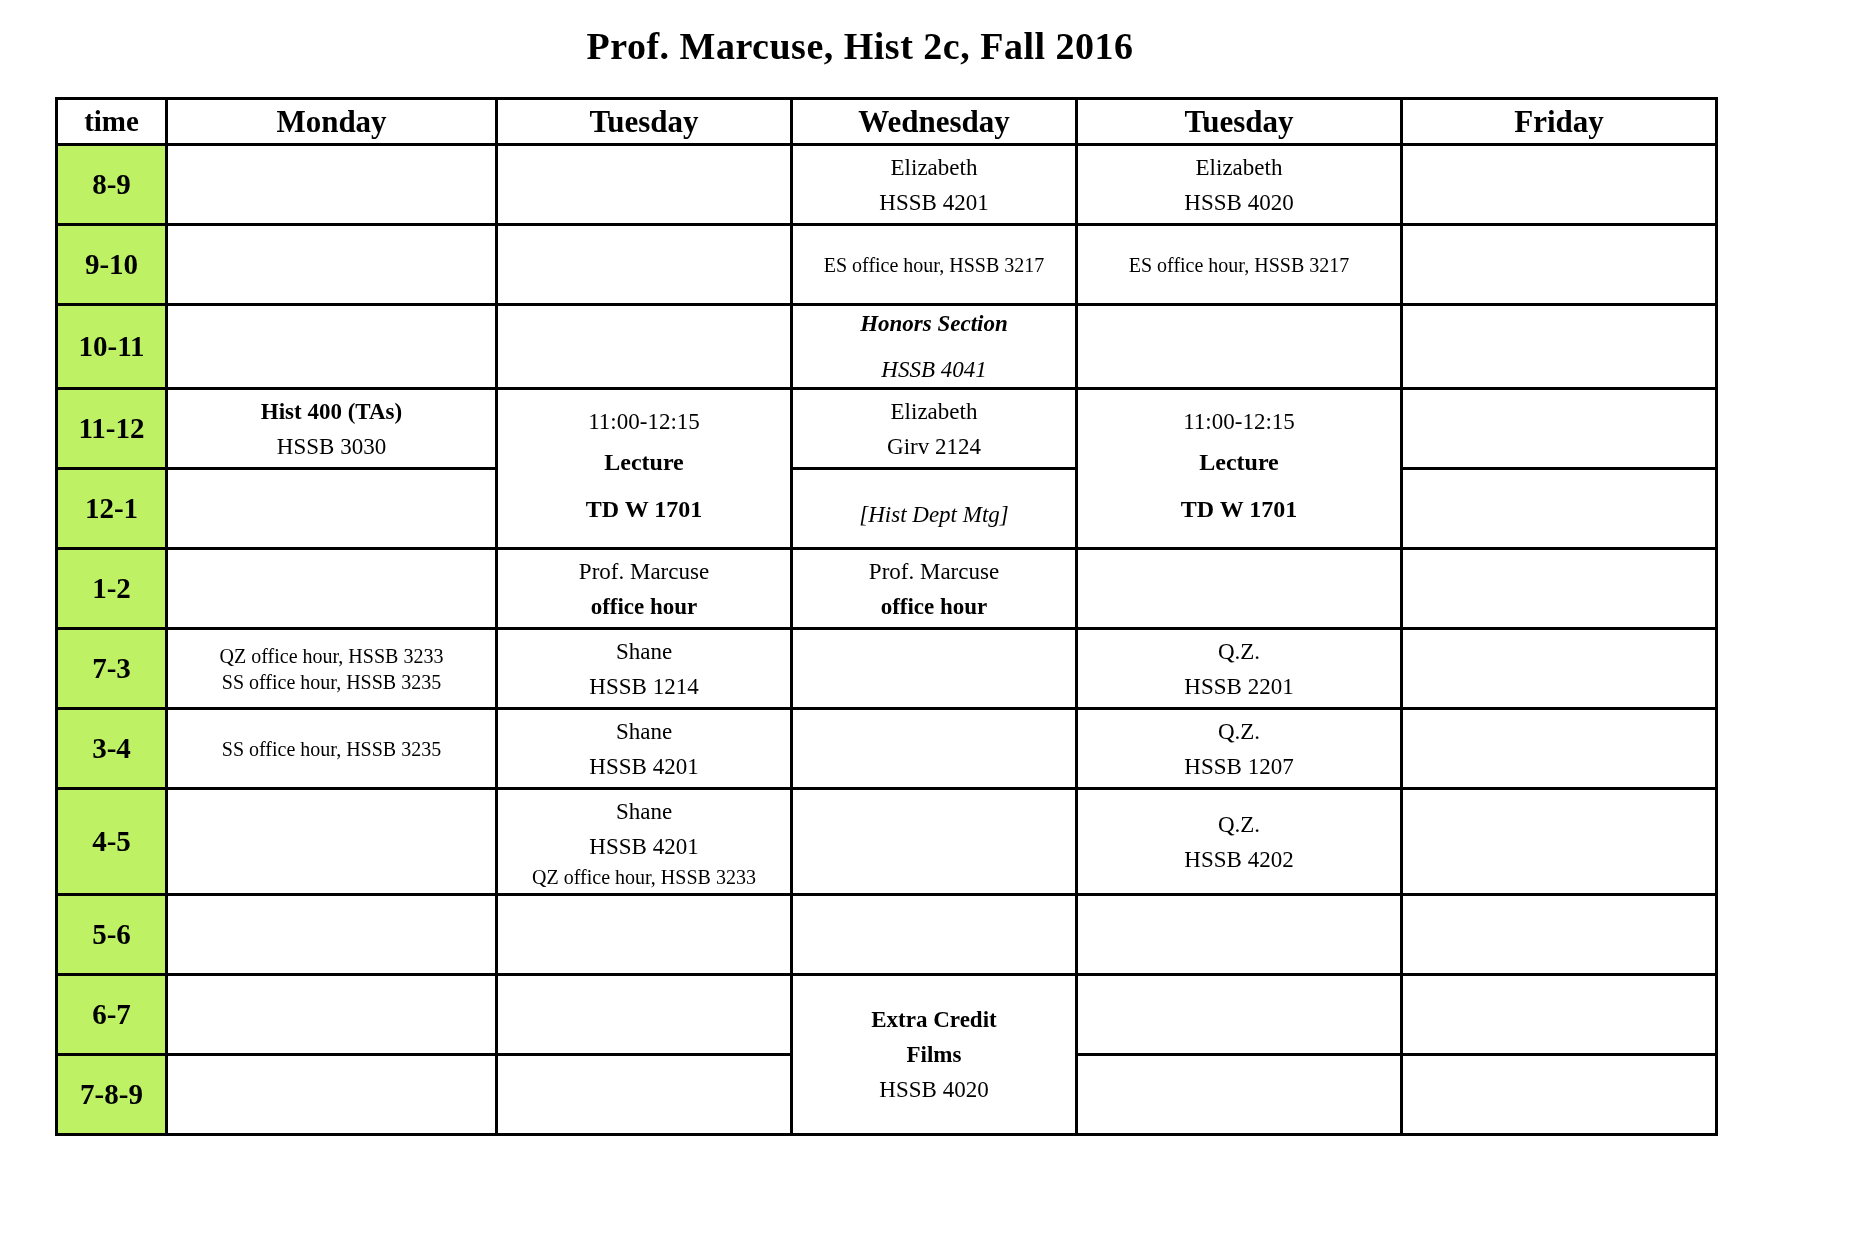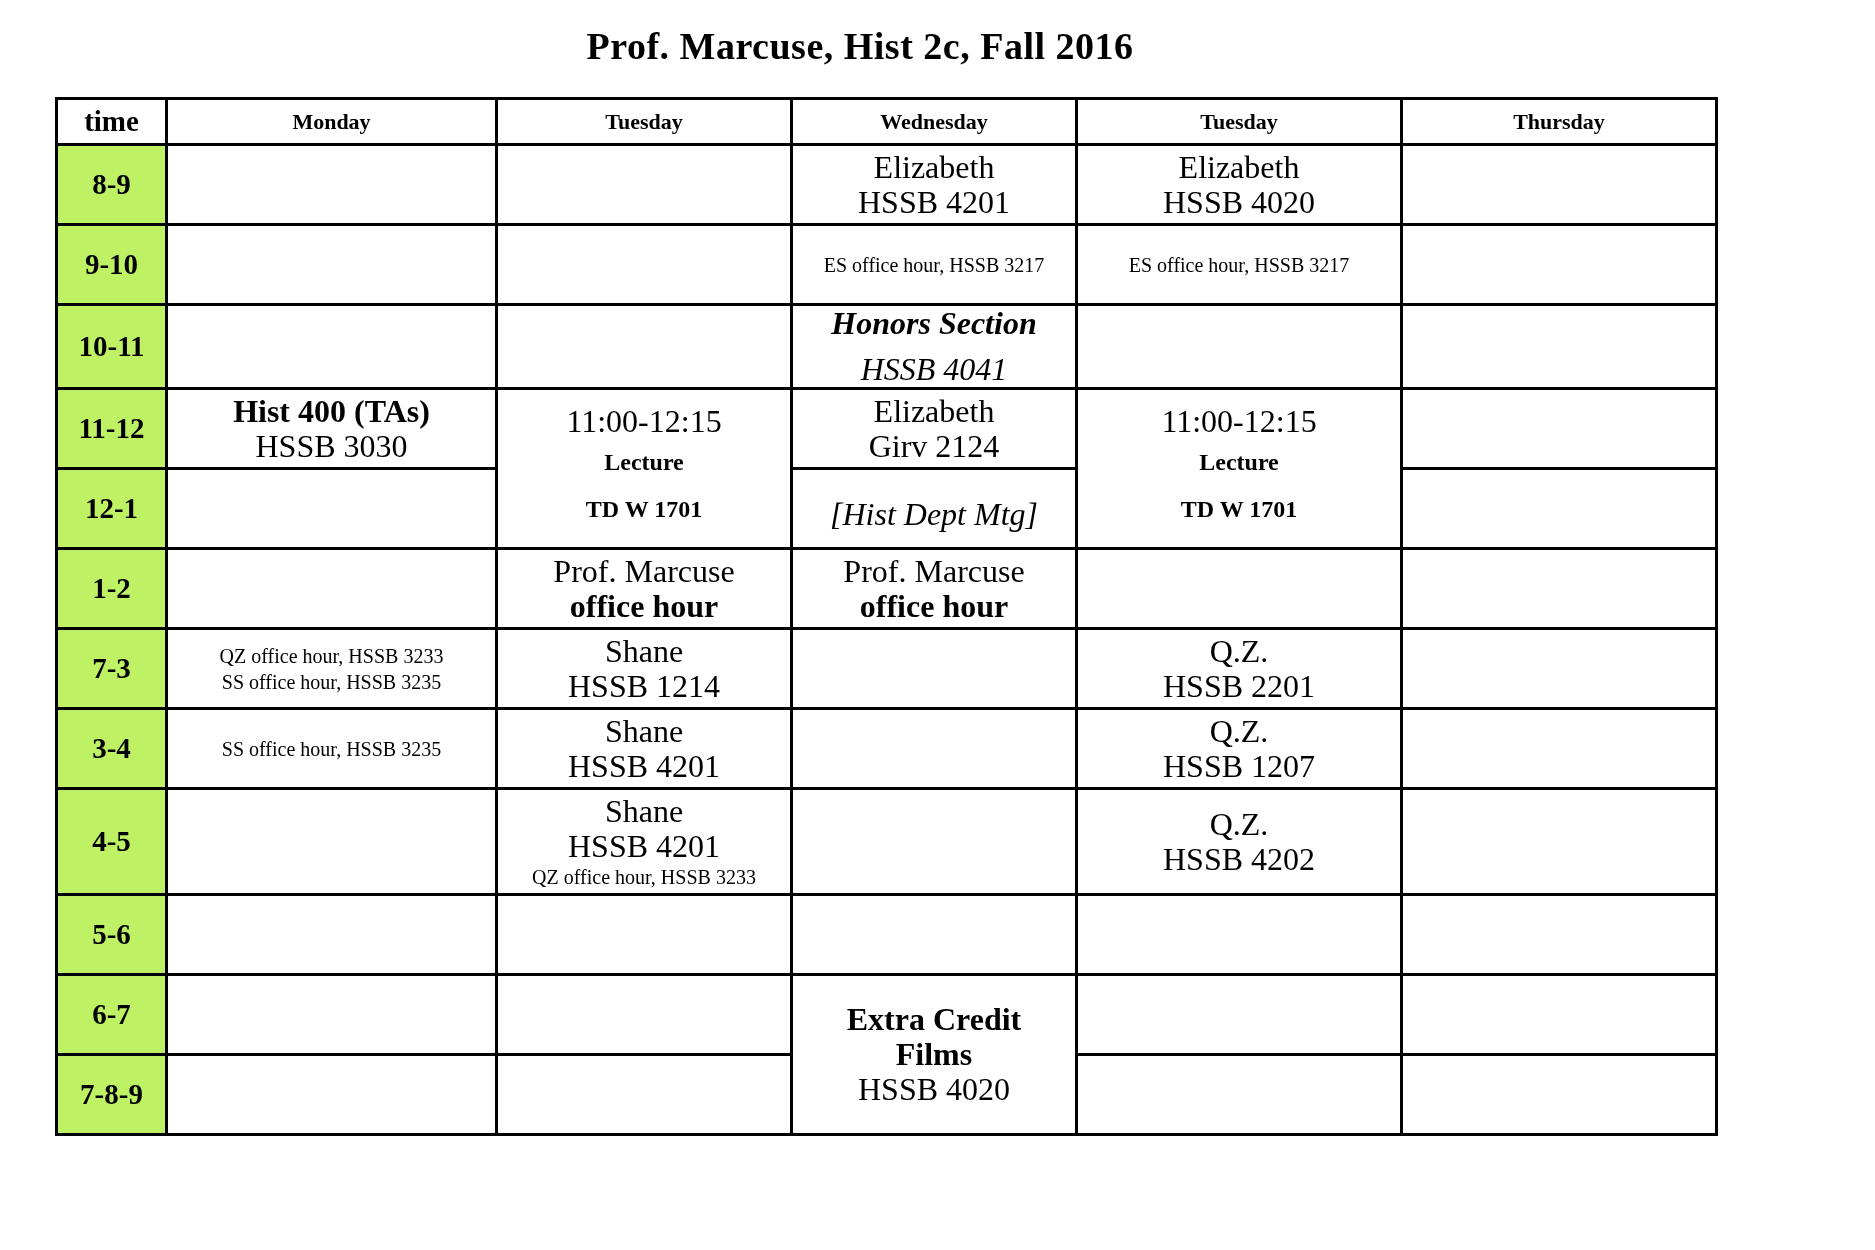--- a/index.html
+++ b/index.html
@@ -30,24 +30,24 @@
   }
   col.c-time{width:110px;}
   col.c-mon{width:330px;}
   col.c-tue{width:295px;}
   col.c-wed{width:285px;}
   col.c-thu{width:325px;}
   col.c-fri{width:315px;}
   thead tr{height:46px;}
   tbody tr{height:80px;}
   tbody tr:nth-child(9){height:106px;} 
-  th.dayhead{font-size:22px;font-weight:bold;}
+  th.dayhead{font-size:31px;font-weight:bold;}
   th.timehead{font-size:29px;font-weight:bold;}
   th.timecell{font-size:29px;font-weight:bold;background:#bef264;}
-  .ln{font-size:32px;line-height:35px;}
+  .ln{font-size:23px;line-height:35px;}
   .s-bold{font-weight:bold;}
   .s-italic{font-style:italic;margin-top:11px;}
   .s-bold-italic{font-weight:bold;font-style:italic;}
   .s-small{font-size:20px;line-height:26px;}
   .s-bold-large{font-weight:bold;font-size:24px;line-height:47px;}
 </style>
 </head>
 <body>
 
 <div class="page">
@@ -64,21 +64,21 @@
         <col class="c-thu">
         <col class="c-fri">
     </colgroup>
     <thead>
       <tr>
           <th class="timehead">time</th>
           <th class="dayhead">Monday</th>
           <th class="dayhead">Tuesday</th>
           <th class="dayhead">Wednesday</th>
           <th class="dayhead">Tuesday</th>
-          <th class="dayhead">Thursday</th>
+          <th class="dayhead">Friday</th>
         </tr>
     </thead>
     <tbody>
         <tr>
           <th class="timecell">8-9</th>
           <td></td>
           <td></td>
           <td>
             <div class="ln">Elizabeth</div>
             <div class="ln">HSSB 4201</div>

